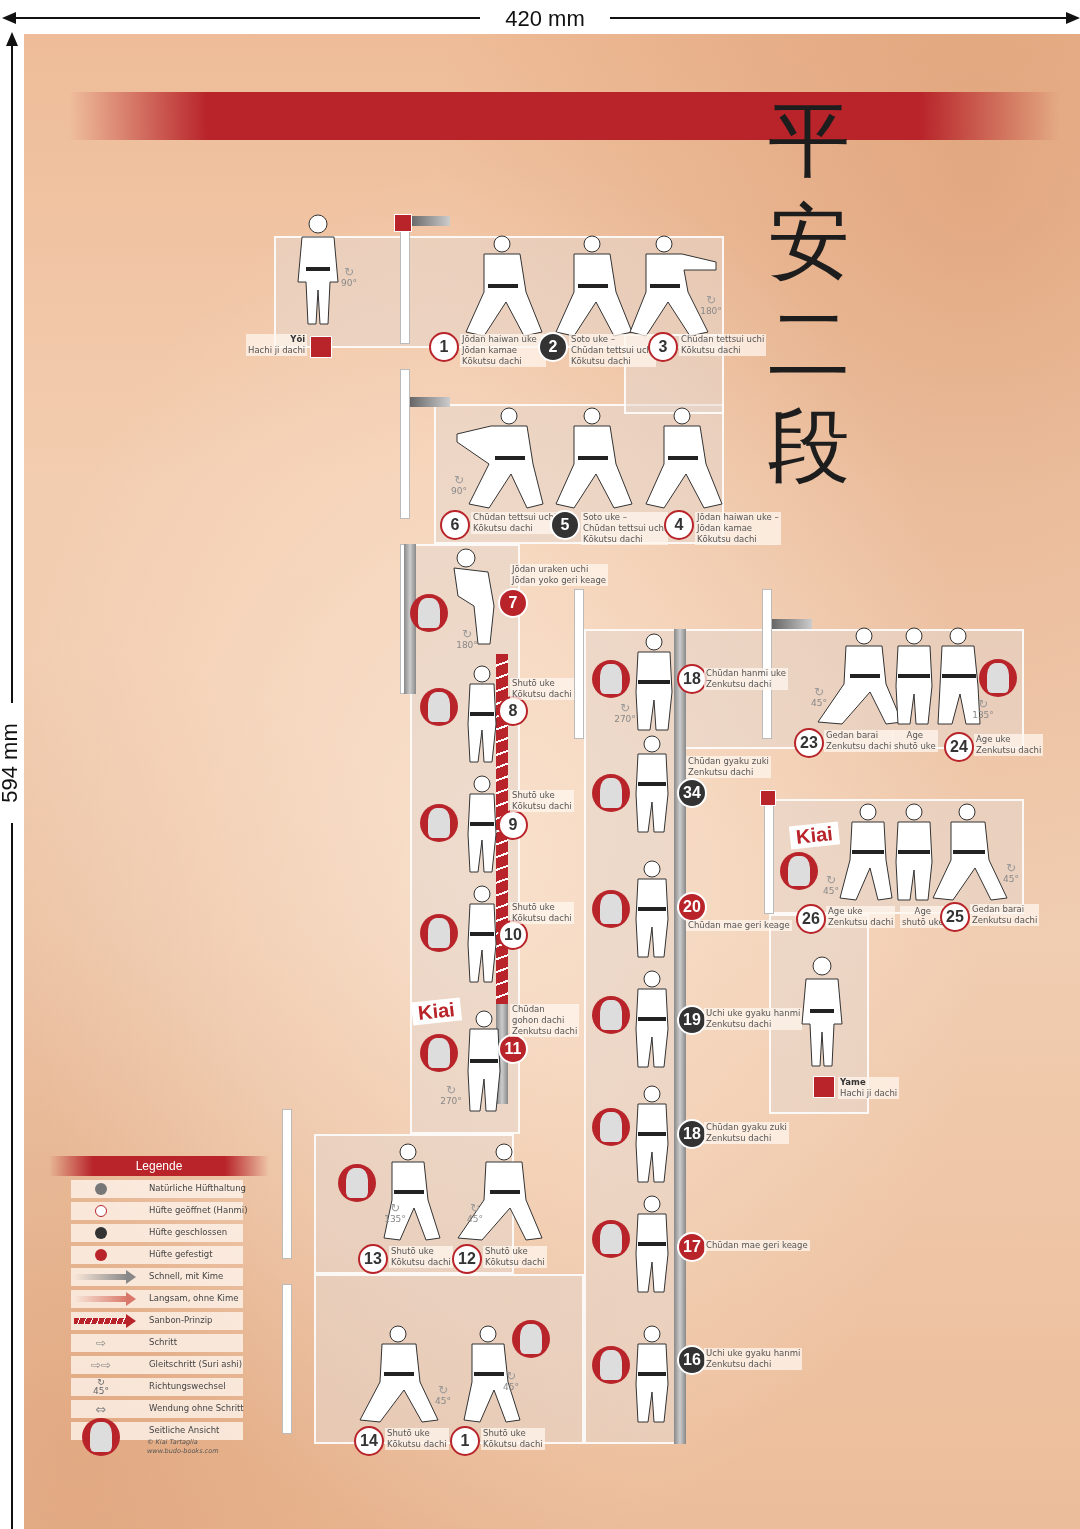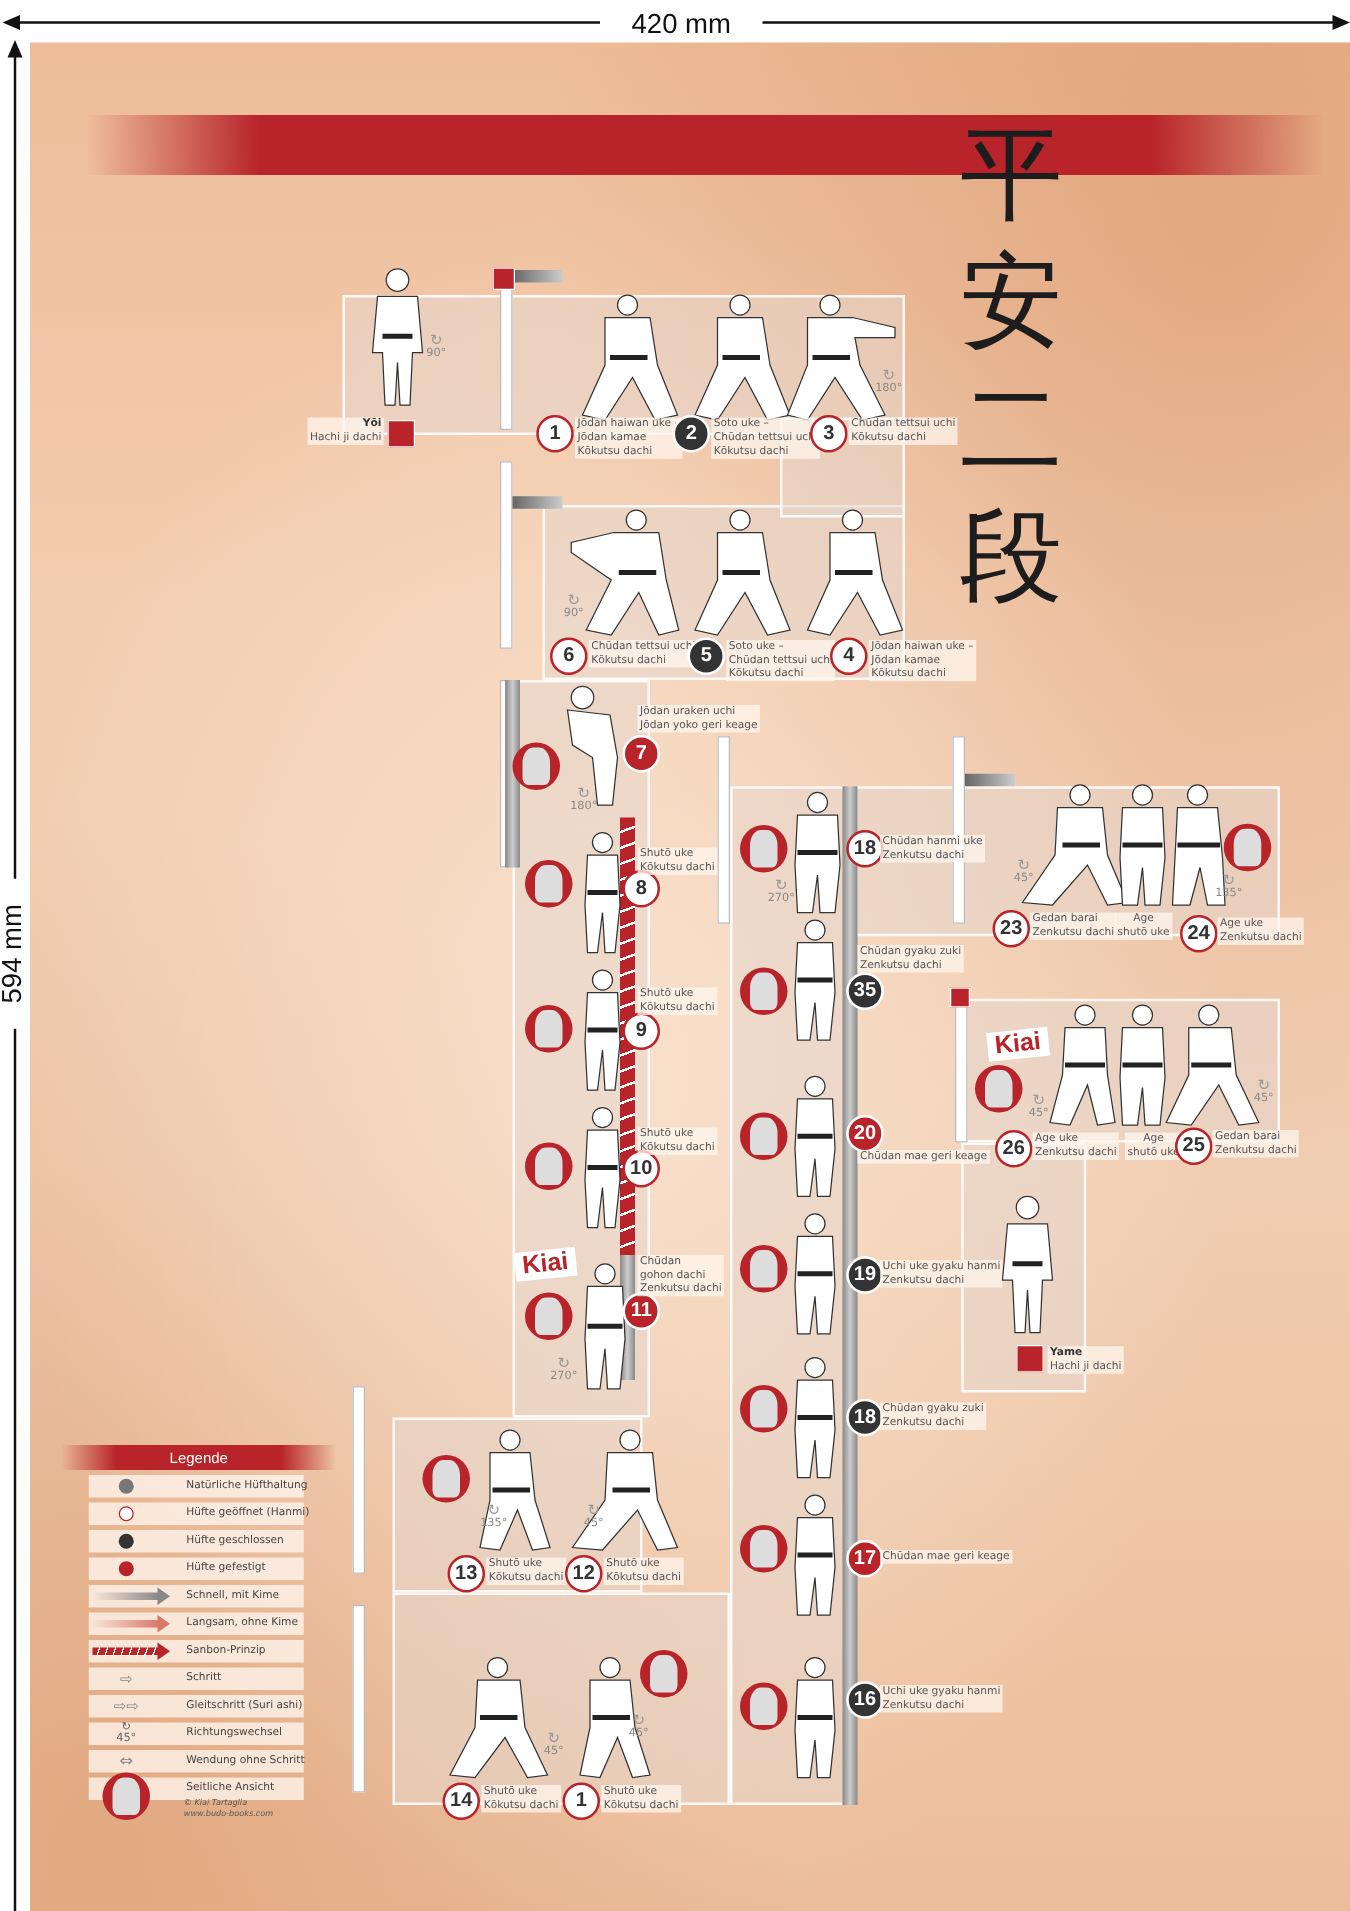--- a/index.html
+++ b/index.html
@@ -323,21 +323,21 @@
   <div class="side" style="left:568px;top:856px;"></div>
   <div class="badge fixed" style="left:653px;top:858px;">20</div>
   <div class="cap" style="left:662px;top:886px;"><span>Chūdan mae geri keage</span></div>
 
   <div class="fig" style="left:608px;top:700px;width:40px;height:100px;"><svg viewBox="0 0 40 100">
         <circle cx="20" cy="10" r="8" fill="#fff" stroke="#333"></circle>
         <path d="M6 20 L34 20 L36 60 L32 98 L22 98 L20 68 L16 98 L6 98 L4 60 Z" fill="#fff" stroke="#333"></path>
         <rect x="6" y="48" width="28" height="4" fill="#222"></rect>
       </svg></div>
   <div class="side" style="left:568px;top:740px;"></div>
-  <div class="badge closed" style="left:653px;top:744px;">35</div>
+  <div class="badge closed" style="left:653px;top:744px;">34</div>
   <div class="cap" style="left:662px;top:722px;"><span>Chūdan gyaku zuki</span><br><span>Zenkutsu dachi</span></div>
 
   <div class="fig" style="left:608px;top:598px;width:44px;height:100px;"><svg viewBox="0 0 44 100">
         <circle cx="22" cy="10" r="8" fill="#fff" stroke="#333"></circle>
         <path d="M6 20 L38 20 L40 60 L36 98 L24 98 L22 68 L18 98 L6 98 L4 60 Z" fill="#fff" stroke="#333"></path>
         <rect x="6" y="48" width="32" height="4" fill="#222"></rect>
       </svg></div>
   <div class="side" style="left:568px;top:626px;"></div>
   <div class="angle" style="left:586px;top:668px;"><span class="rot">↻</span><span>270°</span></div>
   <div class="badge open" style="left:653px;top:630px;">18</div>

